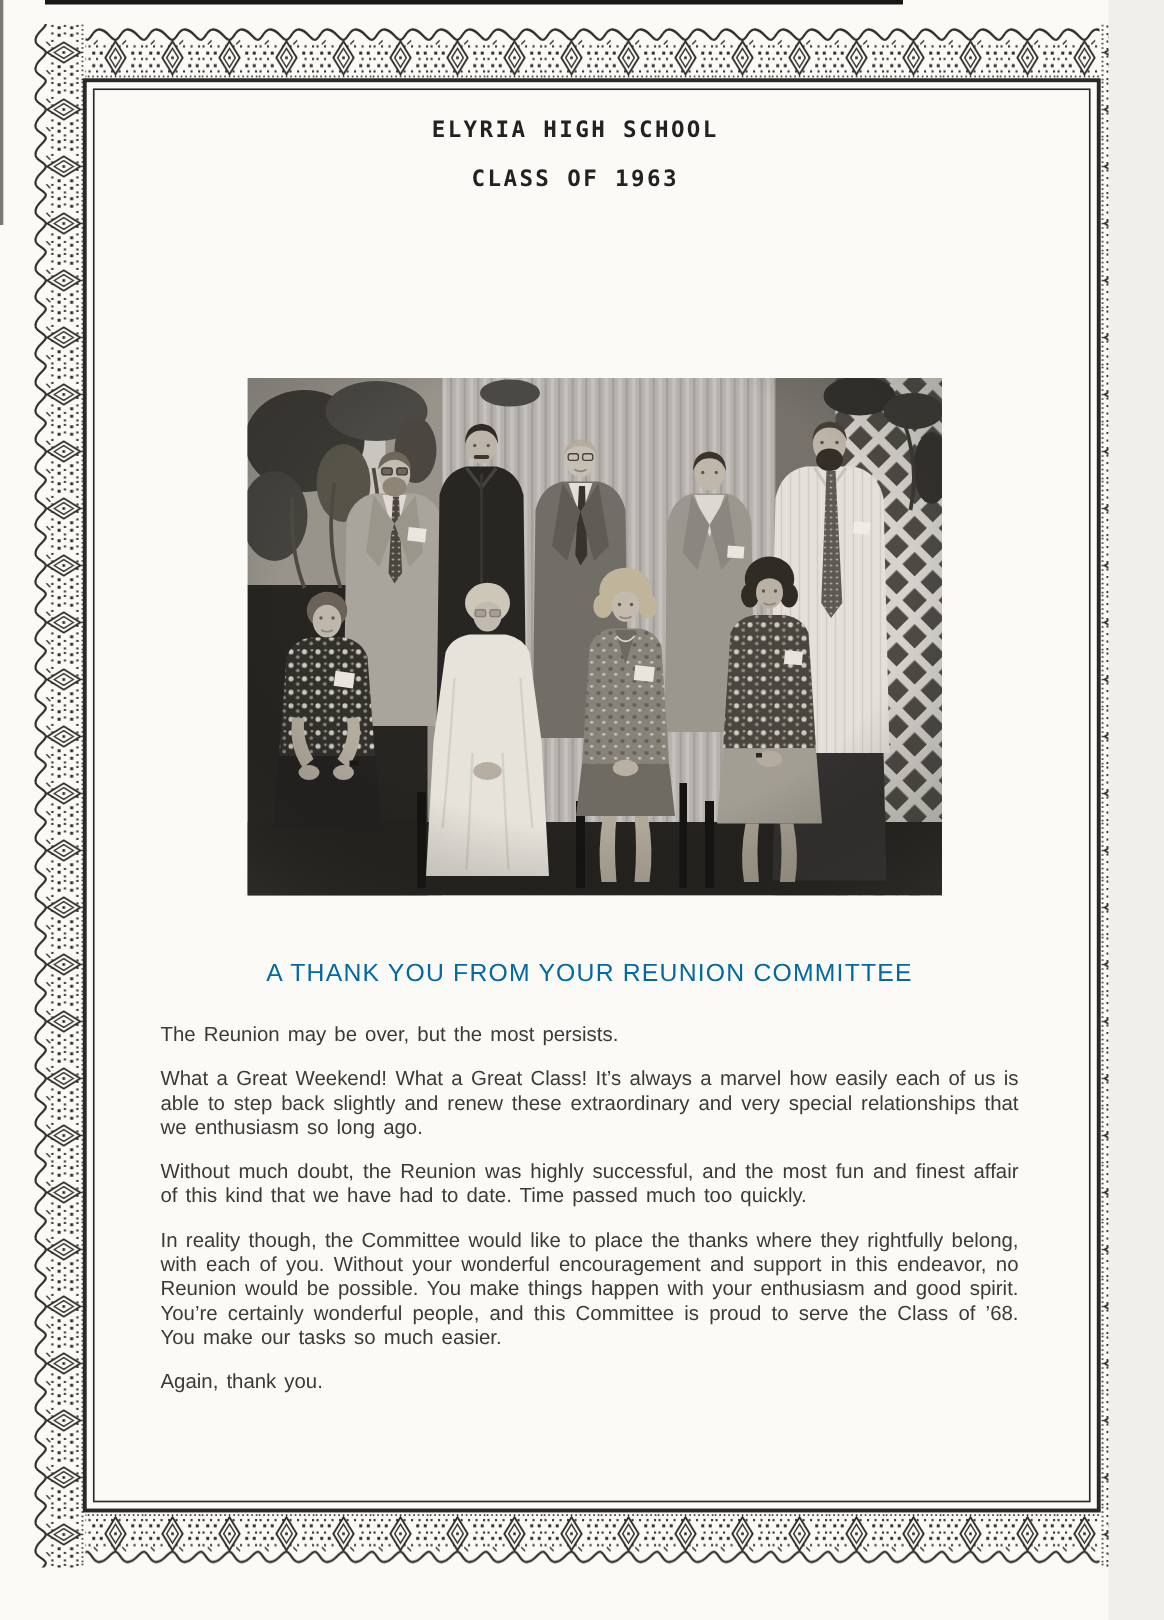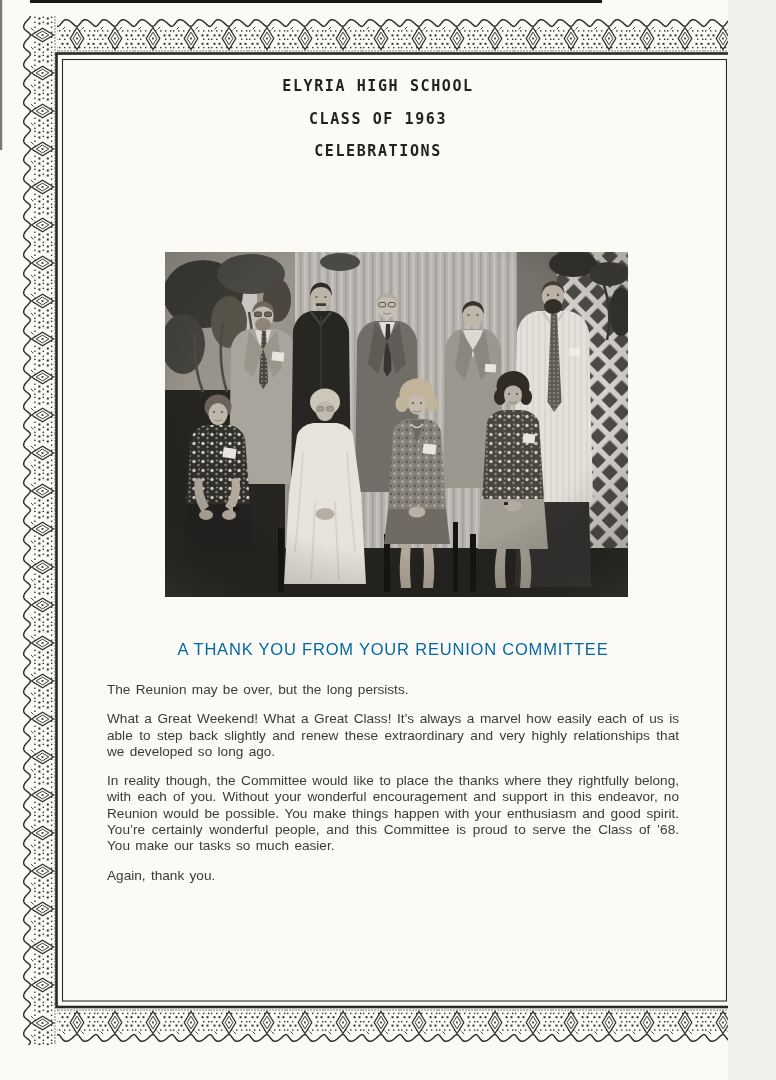--- a/index.html
+++ b/index.html
@@ -1,19 +1,20 @@
 <!DOCTYPE html>
 <html><head>
 <meta charset="utf-8">
 <style>
   html,body { margin:0; padding:0; background:#f1efec; }
   .page {
     position:relative; width:728px; height:1080px;
     background:#fbfaf7; overflow:hidden;
     font-family:"Liberation Sans", sans-serif;
+    padding-left:11px;
   }
   .border-svg { position:absolute; left:0; top:0; }
   .doc-header {
     position:absolute; top:70px; left:28px; right:0;
     text-align:center;
     font-family:"DejaVu Sans Mono", monospace;
     font-weight:700; font-size:15px; letter-spacing:1.6px;
     color:#232220;
   }
   .doc-header .hline { line-height:32.5px; white-space:pre; }
@@ -129,21 +130,20 @@
     <rect x="56.5" y="53.5" width="676" height="953.5" fill="none" stroke="#2a2927" stroke-width="2.6"></rect>
     <rect x="62.5" y="59.5" width="664" height="941.5" fill="none" stroke="#2a2927" stroke-width="1.1"></rect>
 
     <rect x="30" y="0" width="572" height="3" fill="#181715"></rect>
     <rect x="0" y="0" width="2.2" height="150" fill="#5a5954" opacity="0.8"></rect>
   </svg>
 
   <div class="doc-header">
     <div class="hline">ELYRIA HIGH SCHOOL</div>
     <div class="hline">CLASS OF 1963</div>
-    <div class="hline">CELEBRATIONS</div>
   </div>
 
   <div class="photo-wrap">
     <svg width="463" height="345" viewBox="0 0 463 345" role="img">
       <defs>
         <pattern id="wp" width="9" height="10" patternUnits="userSpaceOnUse">
           <rect width="9" height="10" fill="#b6b3ae"></rect>
           <rect width="1.6" height="10" fill="#a3a09b"></rect>
           <rect x="4" width="2.6" height="10" fill="#c5c2bd"></rect>
         </pattern>
@@ -342,19 +342,20 @@
         <rect x="339" y="250" width="4" height="3" fill="#2a2823"></rect>
         <rect x="358" y="182" width="12" height="9" fill="#e8e5de" transform="rotate(5 364 186)"></rect>
       </g>
 
       <rect width="463" height="345" fill="url(#vig)"></rect>
     </svg>
   </div>
 
   <div class="letter">
     <h2>A THANK YOU FROM YOUR REUNION COMMITTEE</h2>
-    <p>The Reunion may be over, but the long persists.</p>
-    <p>What a Great Weekend!  What a Great Class!  It’s always a marvel how easily each of us is able to step back slightly and renew these extraordinary and very highly relationships that we developed so long ago.</p>
+    <p>The Reunion may be over, but the most persists.</p>
+    <p>What a Great Weekend!  What a Great Class!  It’s always a marvel how easily each of us is able to step back slightly and renew these extraordinary and very special relationships that we enthusiasm so long ago.</p>
+    <p>Without much doubt, the Reunion was highly successful, and the most fun and finest affair of this kind that we have had to date.  Time passed much too quickly.</p>
     <p>In reality though, the Committee would like to place the thanks where they rightfully belong, with each of you.  Without your wonderful encouragement and support in this endeavor, no Reunion would be possible.  You make things happen with your enthusiasm and good spirit.  You’re certainly wonderful people, and this Committee is proud to serve the Class of ’68.  You make our tasks so much easier.</p>
     <p class="single">Again, thank you.</p>
   </div>
 
 </div>
 
 </body></html>

